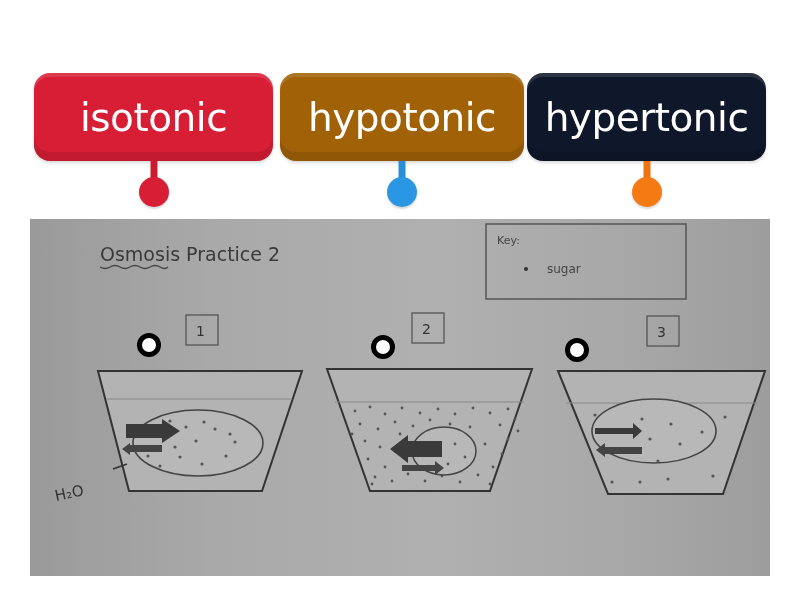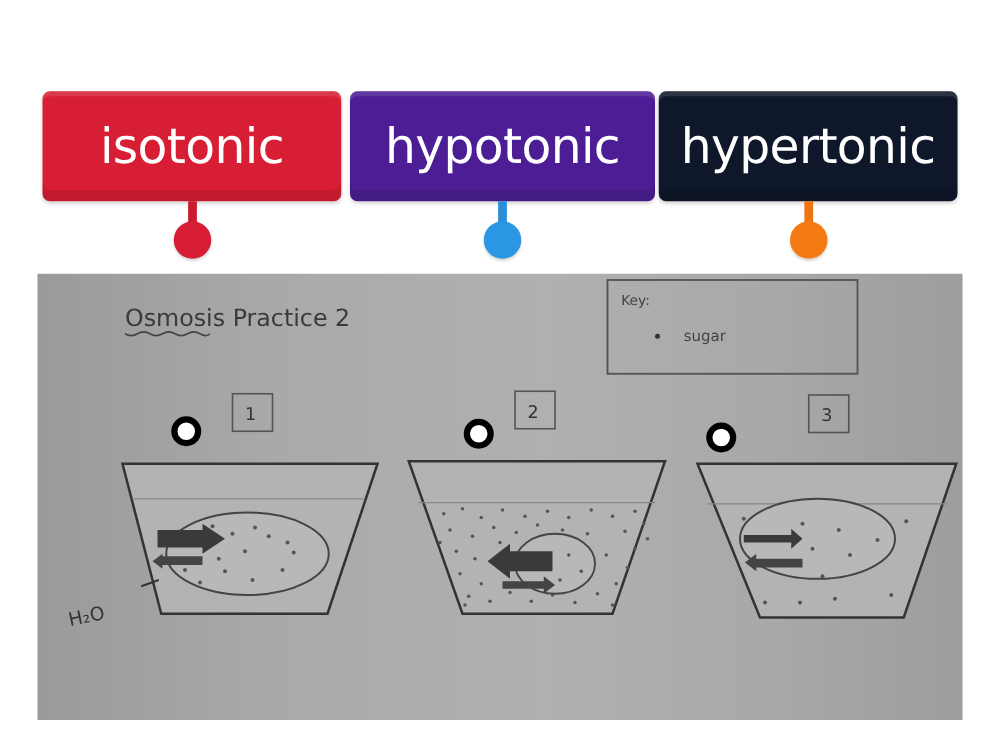--- a/index.html
+++ b/index.html
@@ -3,21 +3,21 @@
   <meta charset="utf-8">
   <style>
     html, body { margin: 0; padding: 0; }
     body {
       width: 800px; height: 600px; background: #ffffff;
       position: relative; overflow: hidden;
       font-family: "DejaVu Sans", "Liberation Sans", sans-serif;
     }
     .label {
       position: absolute; top: 73px; height: 88px;
-      border-radius: 6px;
+      border-radius: 16px;
       display: flex; align-items: center; justify-content: center;
       color: #ffffff; font-size: 38px; font-weight: bold;
       letter-spacing: -0.5px;
       box-shadow: inset 0 -9px 0 rgba(0,0,0,0.10), inset 0 4px 0 rgba(255,255,255,0.12), 0 2px 3px rgba(0,0,0,0.15);
       cursor: grab;
     }
     .label .txt { font-family: "DejaVu Sans", sans-serif; font-weight: normal; font-size: 39px; }
     .label .stem {
       position: absolute; left: 50%; top: 88px; width: 7px; height: 20px;
       transform: translateX(-50%);
@@ -39,21 +39,21 @@
     }
   </style>
 </head>
 <body>
 
 <div class="label" style="left:34px; width:239px; background:#d81e34;">
   <span class="txt">isotonic</span>
   <span class="stem" style="background:#c91a2e;"></span>
   <span class="knob" style="background:#d81e34;"></span>
 </div>
-<div class="label" style="left:280px; width:244px; background:#4c1d95;">
+<div class="label" style="left:280px; width:244px; background:#a16207;">
   <span class="txt">hypotonic</span>
   <span class="stem" style="background:#2a8fd9;"></span>
   <span class="knob" style="background:#2b96e3;"></span>
 </div>
 <div class="label" style="left:527px; width:239px; background:#0f172a;">
   <span class="txt">hypertonic</span>
   <span class="stem" style="background:#ee7410;"></span>
   <span class="knob" style="background:#f57a14;"></span>
 </div>
 

